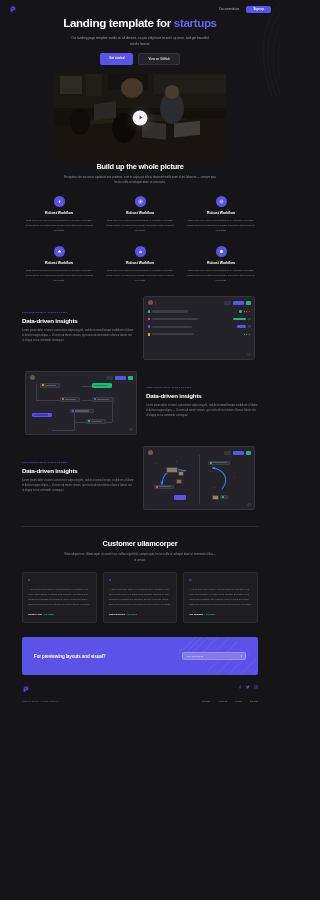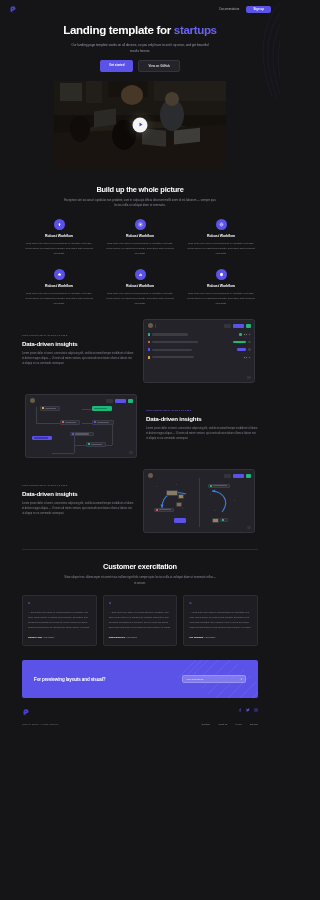--- a/index.html
+++ b/index.html
@@ -26,21 +26,21 @@
   .logo-mark { width:9px; height:9px; position:relative; }
   .logo-mark svg { display:block; }
   .hdr-right { margin-left:auto; display:flex; align-items:center; gap:7px; }
   .doc-link { font-size:2.7px; color:#b9b9c4; letter-spacing:.15px; }
   .signup-btn {
     background:#5b52e8; color:#fff; font-size:2.7px; font-weight:bold;
     padding:2px 7px; border-radius:2px; letter-spacing:.1px;
   }
 
   
-  .hero { position:relative; padding-top:24px; text-align:center; z-index:5; }
+  .hero { position:relative; padding-top:17px; text-align:center; z-index:5; }
   .hero h1 {
     font-size:11.6px; font-weight:bold; letter-spacing:-.35px; line-height:1.08;
   }
   .hero h1 .accent { color:#6b62f0; }
   .hero p {
     margin:5px auto 0; width:143px; font-size:3.1px; line-height:1.95;
     color:#9b9bA8;
   }
   .hero-btns { margin-top:6px; display:flex; justify-content:center; gap:5px; }
   .btn-primary {
@@ -263,21 +263,21 @@
         <rect x="88" y="38" width="24" height="16" fill="#56534c" transform="skewY(6)"></rect>
         <rect x="120" y="62" width="26" height="14" fill="#6d6a62" transform="skewY(-6)"></rect>
         <rect x="0" y="0" width="172" height="88" fill="#000" opacity="0.42"></rect>
       </svg>
       <div class="play-btn">
         <div class="play-tri"></div>
       </div>
     </div>
   </div>
 
-  <div style="margin-top:16px;" class="sec-head">
+  <div style="margin-top:0;" class="sec-head">
     <h2>Build up the whole picture</h2>
     <p>Excepteur sint occaecat cupidatat non proident, sunt in culpa qui officia deserunt mollit anim id est laborum — semper quis lectus nulla at volutpat diam ut venenatis.</p>
   </div>
 
   <div class="features">
     <div class="feat">
       <div class="feat-ic">
         <svg width="5" height="5" viewBox="0 0 16 16">
             <path d="M8 3 L12 8 H9.5 V13 H6.5 V8 H4 Z" fill="#fff"></path>
           </svg>
@@ -503,21 +503,21 @@
           <span class="nd" style="width:1.6px;height:1.6px;border-radius:.3px;background:#1db97a"></span>
         </div>
       </div>
       <div class="mock-foot"></div>
     </div>
   </div>
 
   <div style="margin-top:16px;" class="divider"></div>
 
   <div style="margin-top:13px;" class="sec-head">
-    <h2>Customer exercitation</h2>
+    <h2>Customer ullamcorper</h2>
     <p>Vitae aliquet nec ullamcorper sit amet risus nullam eget felis semper quis lectus nulla at volutpat diam ut venenatis tellus—in ornare.</p>
   </div>
 
   <div class="tst-grid">
     <div class="tst">
       <div class="tst-q">“</div>
       <div class="tst-body">— Duis aute irure dolor in reprehenderit in voluptate velit esse cillum dolore eu fugiat nulla pariatur. Excepteur sint occaecat cupidatat non proident, sunt in culpa qui officia deserunt mollit anim id est laborum cillum dolore eu fugiat.</div>
       <div class="tst-auth">
         <span>Ronan Lowl</span>
         <span class="role">AppName</span>

